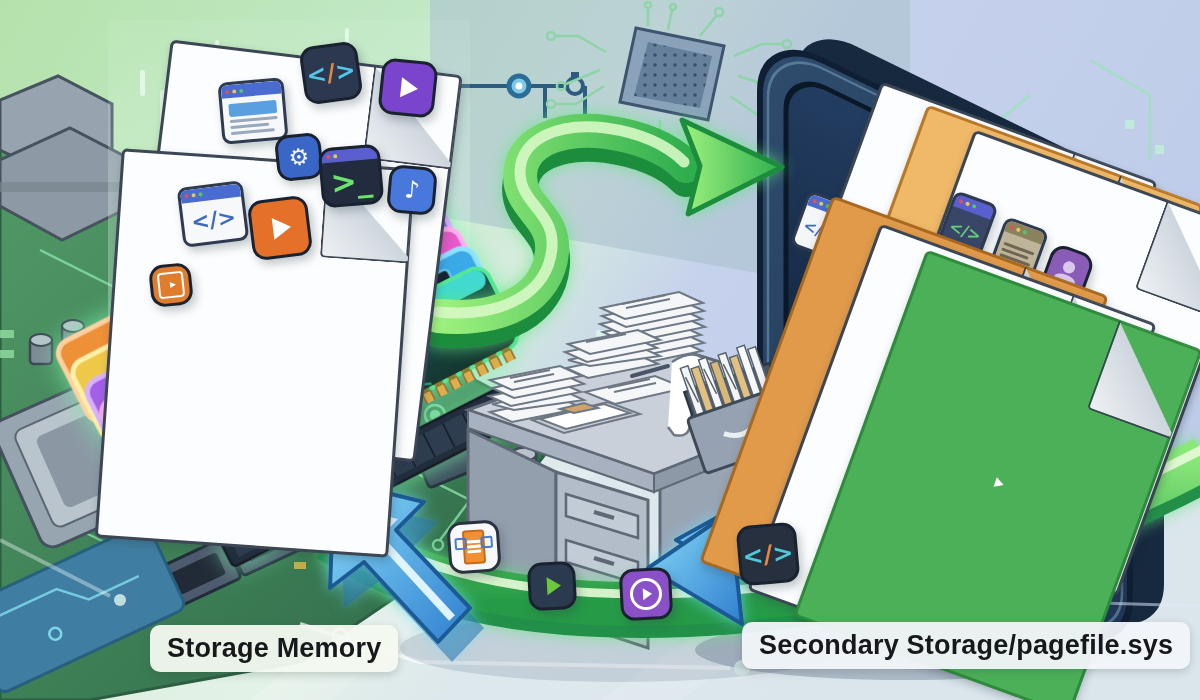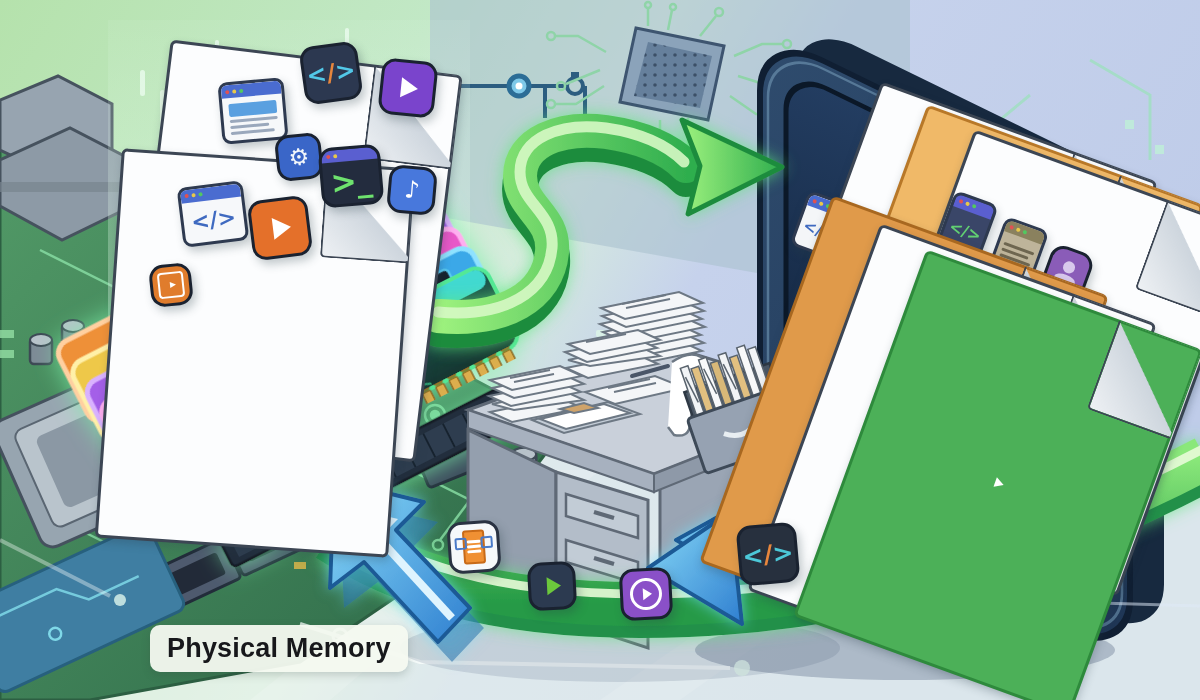--- a/index.html
+++ b/index.html
@@ -708,14 +708,15 @@
           </span>
         </span>
       </div>
       <div class="icon tile" style="left: 738px; top: 524px; width: 60px; height: 60px; transform: rotate(-5deg); background: rgb(39, 48, 62);">
         <span class="tmain">
           <span class="glyph" style="font-size:25px"><i style="color:#4cc8d8">&lt;</i><i style="color:#e8863c">/</i><i style="color:#4cc8d8">&gt;</i></span>
         </span>
       </div>
     </div>
 
-<div class="caption" id="label-left" style="left:150px;top:625px;background:rgba(244,249,240,.95);">Physical Memory</div>
+<div class="caption" id="label-left" style="left:150px;top:625px;background:rgba(244,249,240,.95);">Storage Memory</div>
+<div class="caption" id="label-right" style="left:742px;top:622px;background:rgba(242,246,250,.95);">Secondary Storage/pagefile.sys</div>
 </div>
 
 </body></html>

